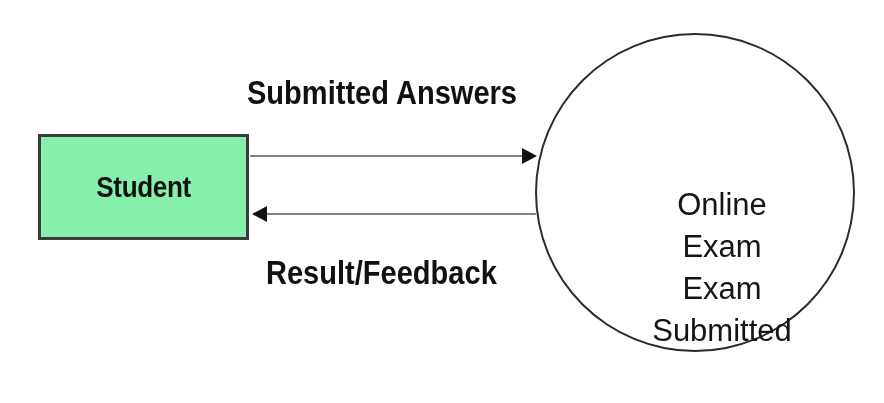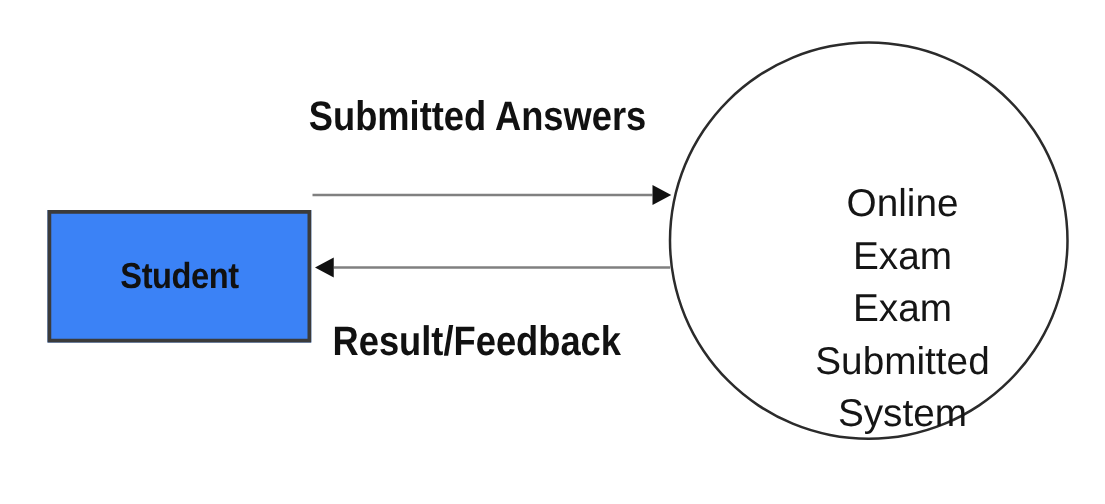--- a/index.html
+++ b/index.html
@@ -21,25 +21,24 @@
 
   
   .entity-box {
     position: absolute;
     left: 38px;
     top: 134px;
     width: 211px;
     height: 106px;
     box-sizing: border-box;
     border: 3px solid #3b3b3b;
-    background: #3b82f6;
+    background: #86efac;
     display: flex;
     align-items: center;
     justify-content: center;
-    margin-top: 34px;
   }
   .entity-box-label {
     font-family: "Liberation Sans", "DejaVu Sans", sans-serif;
     font-size: 29px;
     font-weight: 700;
     color: #111111;
     letter-spacing: -0.4px;
     transform: scaleX(0.9);
     white-space: nowrap;
   }
@@ -130,16 +129,15 @@
   <div class="flow-label flow-label-in">Submitted Answers</div>
 
   <div class="flow-label flow-label-out">Result/Feedback</div>
 
   <div class="process-circle"></div>
   <div class="process-label">
     <span class="line">Online</span>
     <span class="line">Exam</span>
     <span class="line">Exam</span>
     <span class="line">Submitted</span>
-    <span class="line">System</span>
   </div>
 
 </div>
 
 </body></html>

